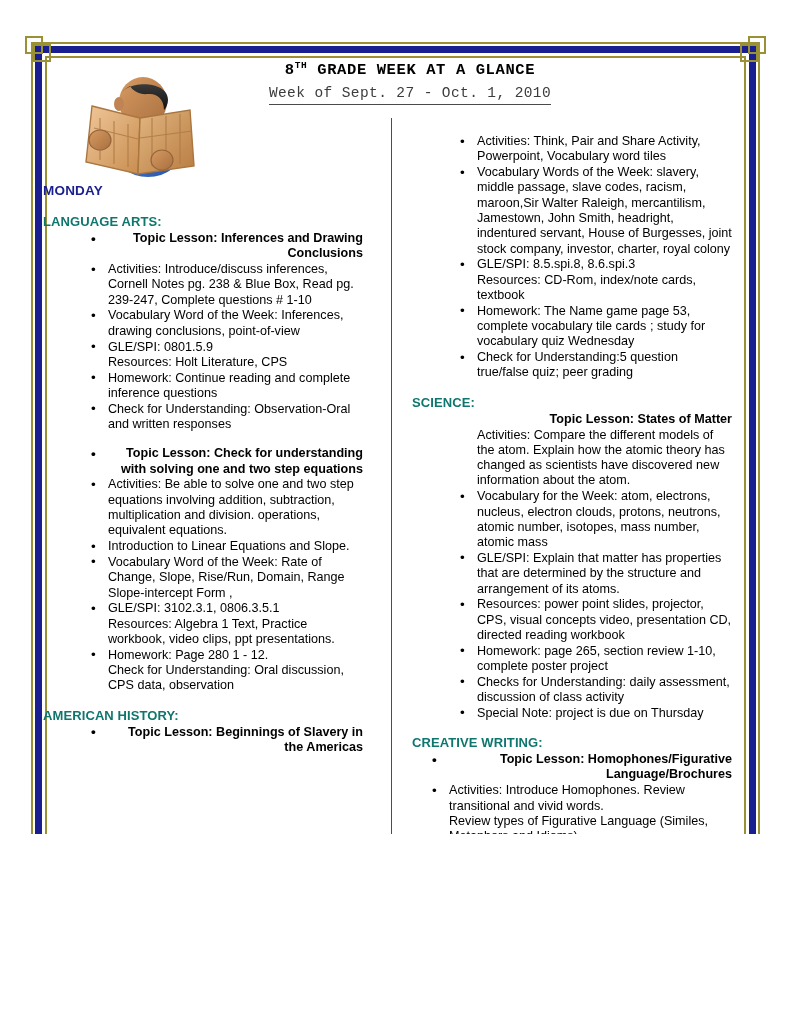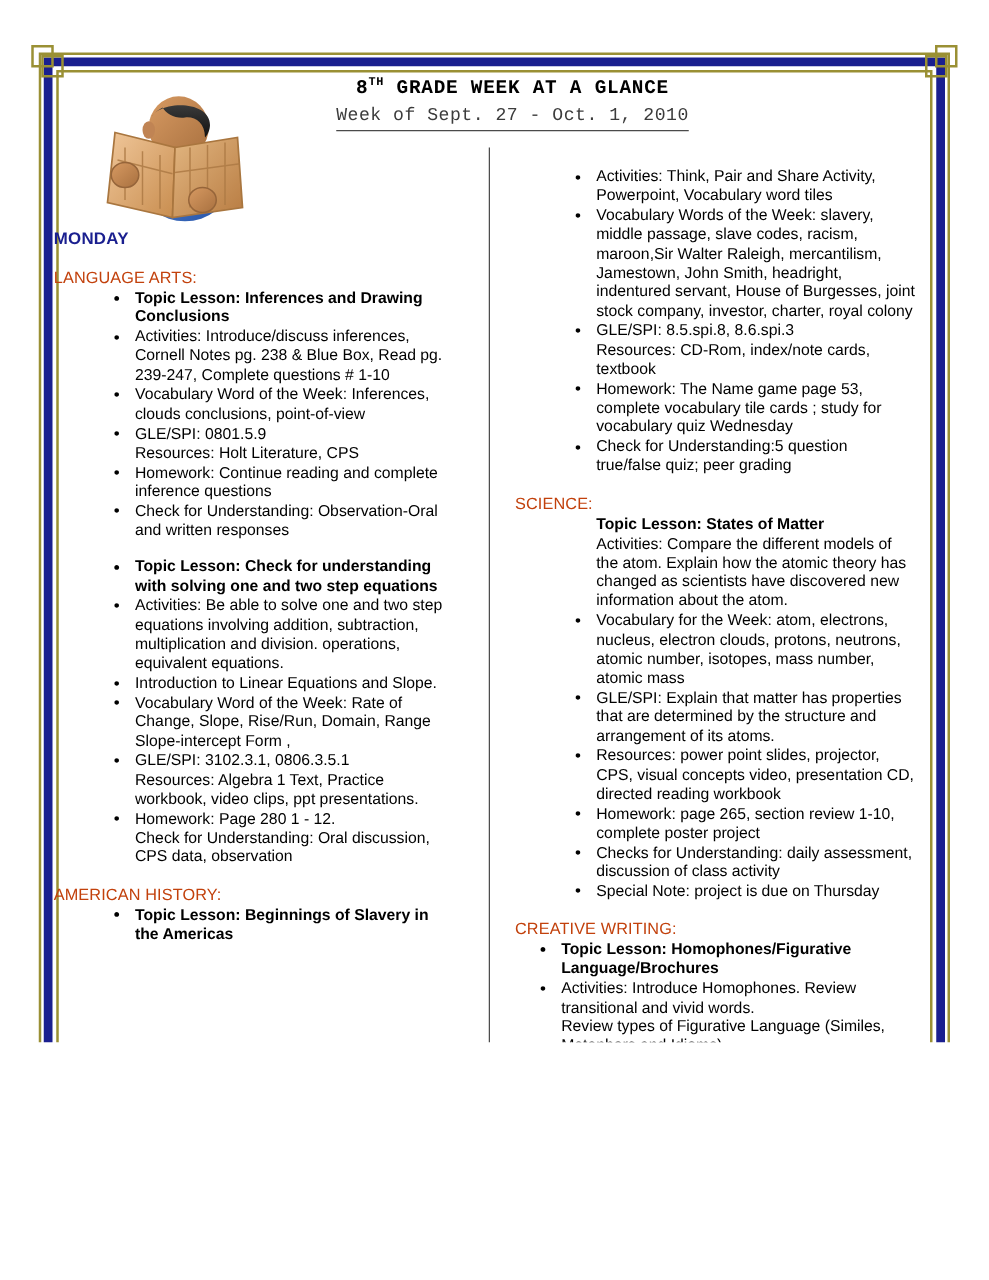--- a/index.html
+++ b/index.html
@@ -140,22 +140,22 @@
     font-weight: bold;
     font-size: 13.5px;
     letter-spacing: 0.2px;
     margin: 0 0 16px 0;
   }
 
   .subject {
     margin: 0 0 2px 0;
   }
   .subject-title {
-    color: #c2410c;
-    font-weight: normal;
+    color: #0f766e;
+    font-weight: bold;
     font-size: 13px;
     letter-spacing: 0.1px;
     margin: 0 0 2px 0;
   }
 
   ul.items {
     list-style: none;
     margin: 0 0 14px 0;
     padding: 0;
   }
@@ -175,21 +175,21 @@
   ul.items li.bulleted::before {
     content: "\2022";
     position: absolute;
     left: 2px;
     top: -0.5px;
     font-size: 13.5px;
     line-height: 15.3px;
     color: #000000;
   }
   ul.items li.nobullet { padding-left: 19px; }
-  ul.items li.bold { font-weight: bold; }
+  ul.items li.bold { font-weight: bold; text-align: right; }
 </style>
 </head>
 <body>
 
 <div class="page">
 
   <div class="border-outer"></div>
   <div class="border-navy"></div>
   <div class="border-inner"></div>
 
@@ -273,21 +273,21 @@
   <div class="divider"></div>
 
   <div class="col col-left">
     <div class="day-label">MONDAY</div>
     <div id="left-sections">
         <div class="subject">
           <div class="subject-title">LANGUAGE ARTS:</div>
           <ul class="items indent-deep">
             <li class="bulleted bold">Topic Lesson: Inferences and Drawing Conclusions</li>
             <li class="bulleted">Activities: Introduce/discuss inferences, Cornell Notes pg. 238 &amp; Blue Box, Read pg. 239-247, Complete questions # 1-10</li>
-            <li class="bulleted">Vocabulary Word of the Week: Inferences, clouds conclusions, point-of-view</li>
+            <li class="bulleted">Vocabulary Word of the Week: Inferences, drawing conclusions, point-of-view</li>
             <li class="bulleted">GLE/SPI: 0801.5.9
 Resources: Holt Literature, CPS</li>
             <li class="bulleted">Homework:  Continue reading and complete inference questions</li>
             <li class="bulleted">Check for Understanding: Observation-Oral and written responses</li>
           </ul>
         </div>
         <div class="subject">
           <ul class="items indent-deep">
             <li class="bulleted bold">Topic Lesson: Check for understanding with solving one and two step equations</li>
             <li class="bulleted">Activities: Be able to solve one and two step equations involving addition, subtraction, multiplication and division. operations, equivalent equations.</li>

